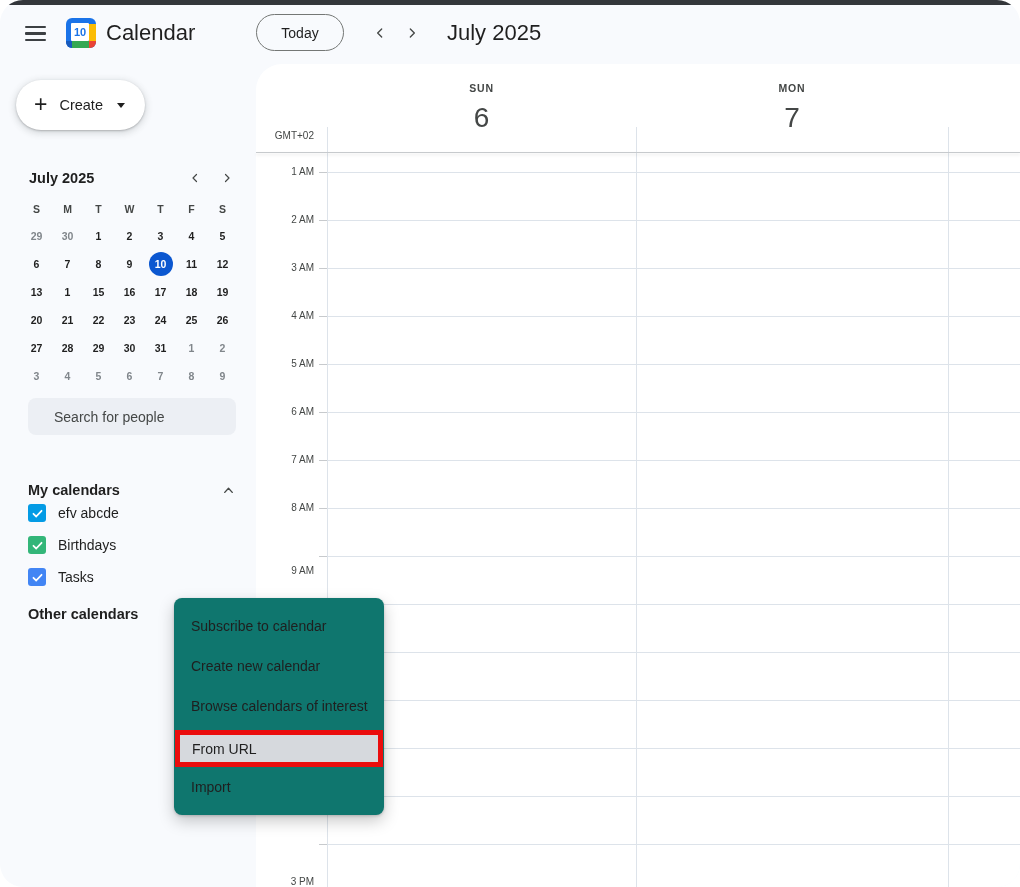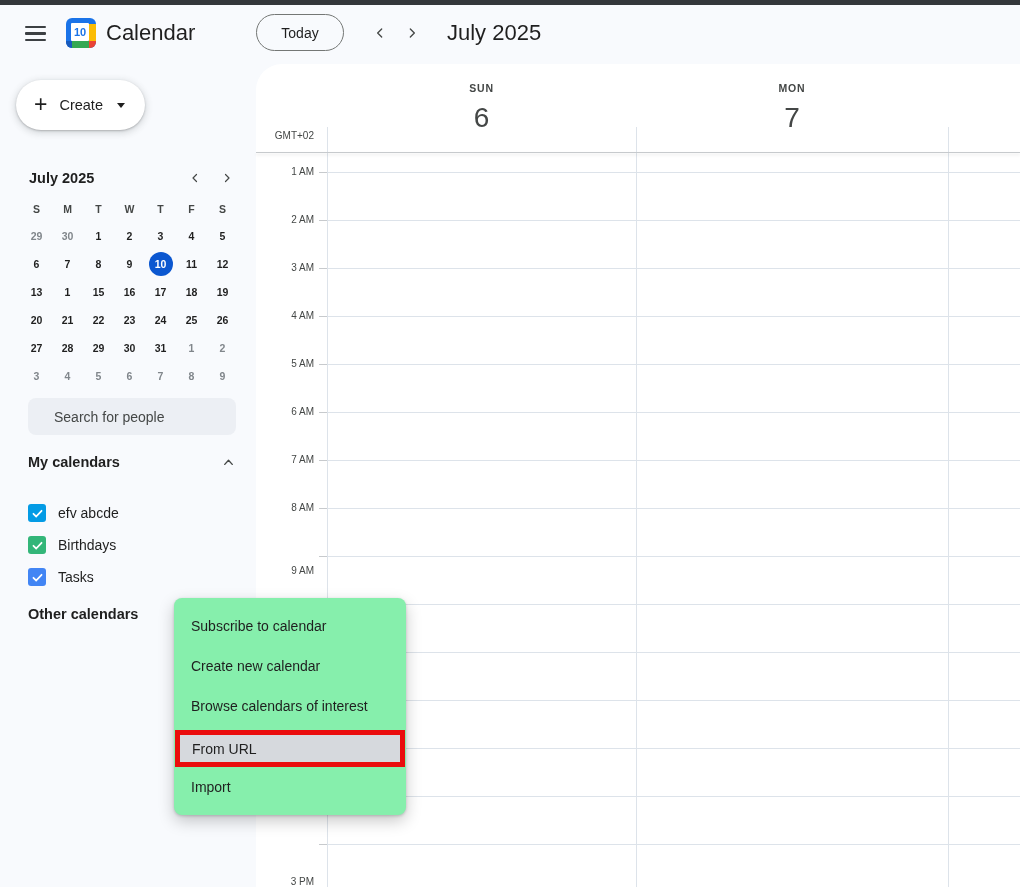--- a/index.html
+++ b/index.html
@@ -1,17 +1,17 @@
 <!DOCTYPE html>
 <html><head>
 <meta charset="utf-8">
 <style>
   html,body{margin:0;padding:0;}
   .screen{position:relative;width:1020px;height:887px;background:#f8fafd;overflow:hidden;
-          font-family:"Liberation Sans",sans-serif;color:#1f1f1f;}
+          font-family:"Liberation Sans",sans-serif;color:#1f1f1f;border-radius:23px;}
 
   
   .top-strip{position:absolute;left:0;top:0;right:0;height:5px;background:#34373b;}
 
   
   .hamburger{position:absolute;left:25px;top:26px;width:21px;height:15px;display:flex;
              flex-direction:column;justify-content:space-between;cursor:pointer;}
   .hamburger span{display:block;height:2.4px;background:#3c4043;border-radius:1px;}
   .logo{position:absolute;left:66px;top:18px;width:30px;height:30px;border-radius:6px;
         overflow:hidden;background:#1a73e8;}
@@ -56,21 +56,21 @@
   .search-box input::placeholder{color:#444746;}
   .section-header{position:absolute;left:28px;width:208px;display:flex;align-items:center;
               justify-content:space-between;font-size:14.5px;font-weight:700;color:#1f1f1f;}
   .cal-list{position:absolute;left:28px;top:497px;display:flex;flex-direction:column;}
   .cal-row{height:32px;display:flex;align-items:center;gap:12px;}
   .cal-checkbox{width:18px;height:18px;border-radius:3px;display:flex;align-items:center;
               justify-content:center;cursor:pointer;}
   .cal-label{font-size:14px;color:#1f1f1f;}
 
   
-  .context-menu{position:absolute;left:174px;top:598px;width:232px;padding:8px 0;background:#86efac;
+  .context-menu{position:absolute;left:174px;top:598px;width:210px;padding:8px 0;background:#0f766e;
               border-radius:8px;z-index:30;box-sizing:border-box;
               box-shadow:0 1px 3px rgba(0,0,0,.18),0 6px 16px rgba(0,0,0,.22);}
   .menu-item{height:40px;display:flex;align-items:center;padding:0 17px;font-size:14px;
               color:#1f1f1f;cursor:pointer;white-space:nowrap;}
   .menu-item.hl{height:37px;margin:4px 1px 0 1px;border:5px solid #ea0d0d;background:#d6d9dd;
               padding:0 12px;box-sizing:border-box;}
 
   
   .main-panel{position:absolute;left:256px;top:64px;right:0;bottom:0;background:#fff;
               border-top-left-radius:26px;}
@@ -190,21 +190,21 @@
     </div>
 
   <div class="search-box">
     <svg width="20" height="20" viewBox="0 0 24 24" fill="#444746">
       <path d="M9 11.2a3.4 3.4 0 1 0 0-6.8 3.4 3.4 0 0 0 0 6.8zm0 1.8c-2.8 0-7.2 1.4-7.2 4.2V19h14.4v-1.8c0-2.8-4.4-4.2-7.2-4.2z" fill="none" stroke="#444746" stroke-width="1.7"></path>
       <path d="M15.6 11a3.4 3.4 0 0 0 0-6.2M17.5 13.6c1.9.6 3.7 1.7 3.7 3.6V19h-2.4" fill="none" stroke="#444746" stroke-width="1.7"></path>
     </svg>
     <input type="text" placeholder="Search for people" style="">
   </div>
 
-  <div class="section-header" style="top:454px;">
+  <div class="section-header" style="top:482px;">
     <span>My calendars</span>
     <svg width="15" height="15" viewBox="0 0 24 24" fill="none" stroke="#444746" stroke-width="2.2" stroke-linecap="round" stroke-linejoin="round">
         <polyline points="6 15 12 8.5 18 15"></polyline>
       </svg>
   </div>
   <div class="cal-list">
       <div class="cal-row">
         <span class="cal-checkbox" style="background: rgb(3, 155, 229);">
           <svg viewBox="0 0 24 24" width="13" height="13">
             <path d="M4.5 12.5l5 5L19.5 7" stroke="#fff" stroke-width="3.2" fill="none" stroke-linecap="round"></path>

